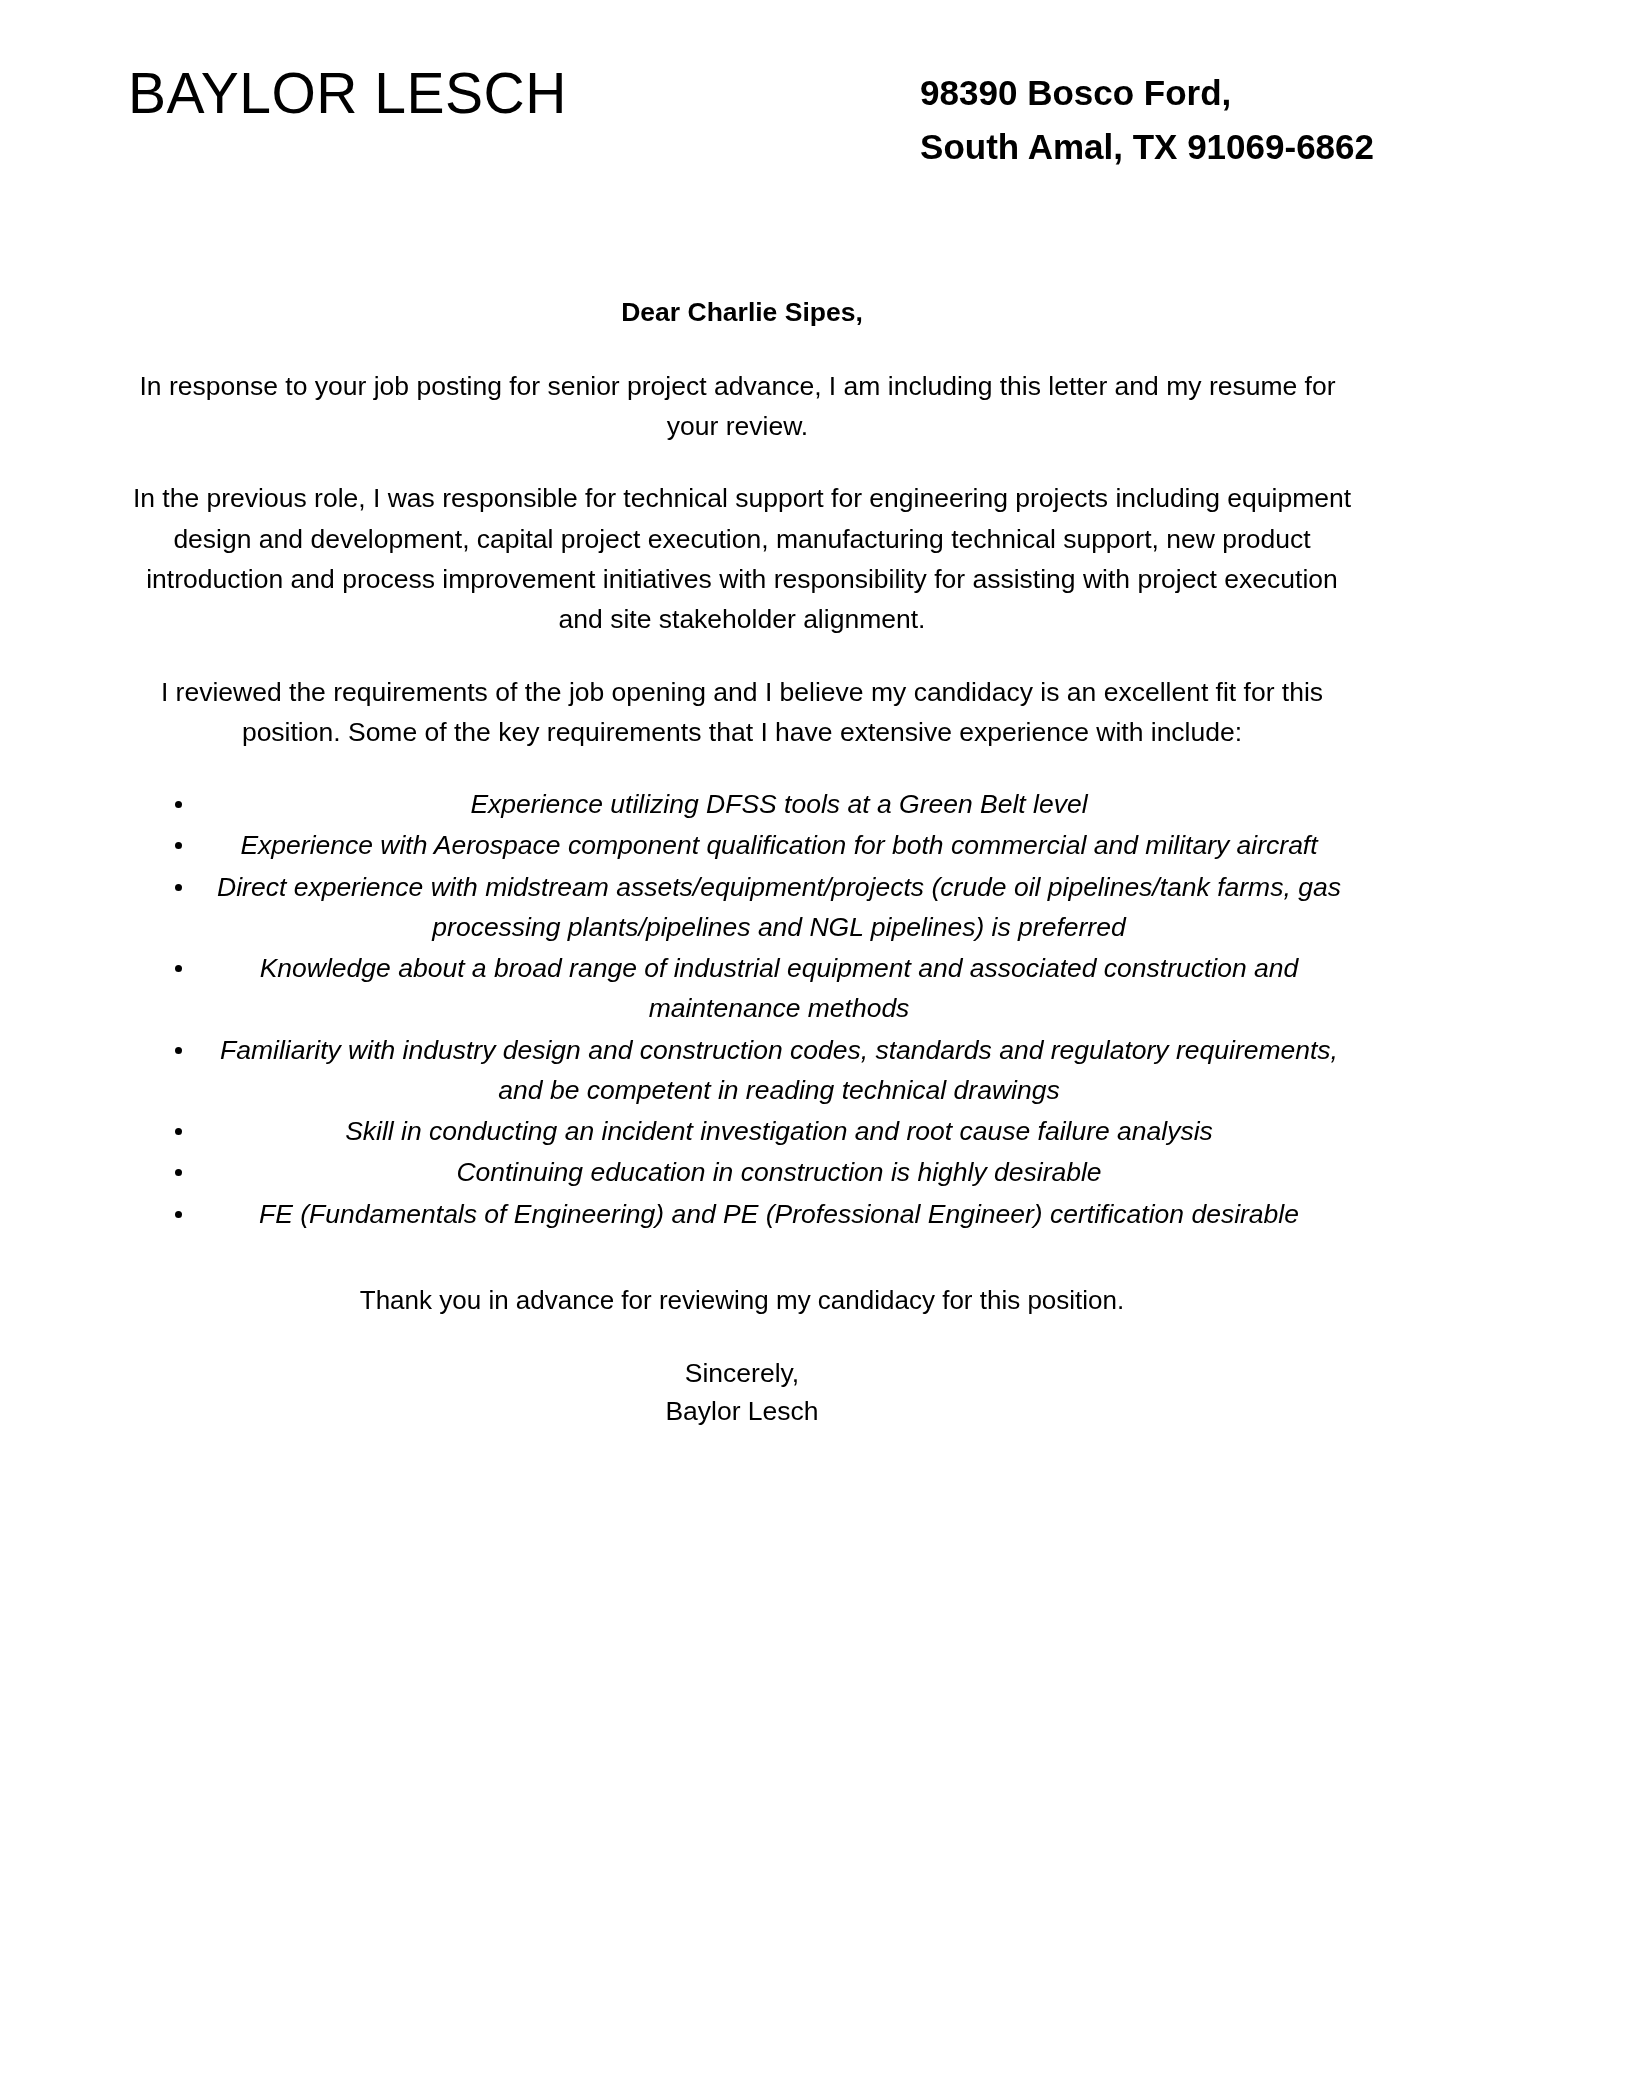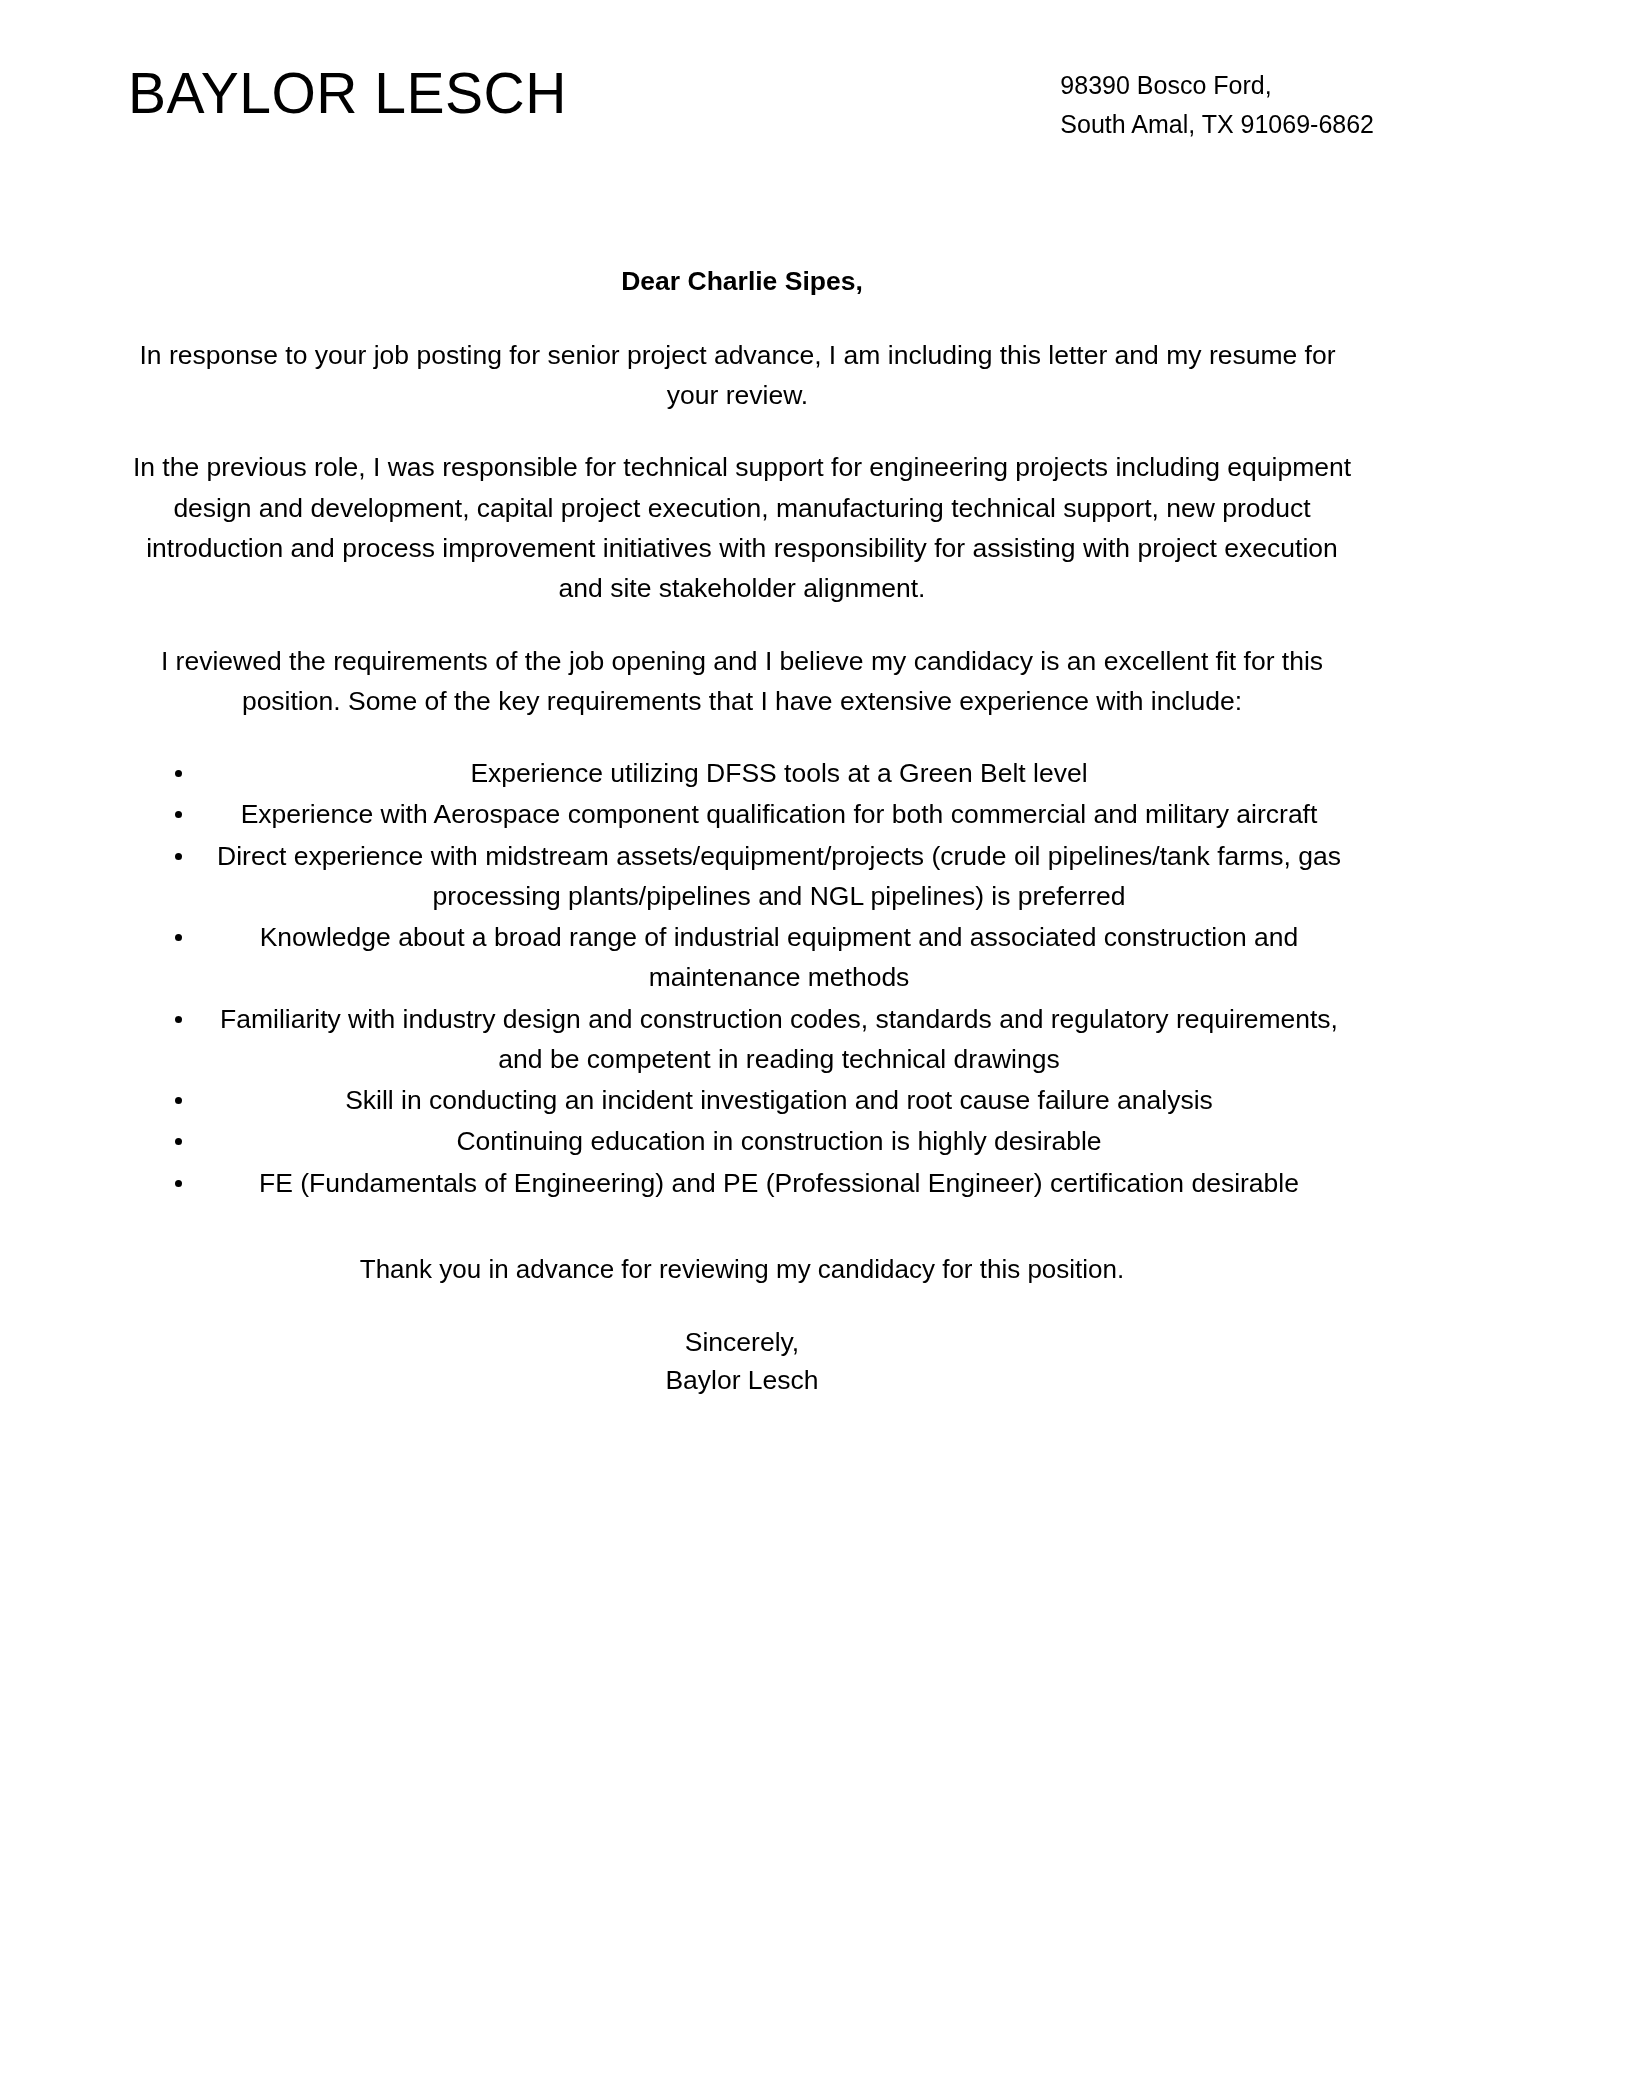--- a/index.html
+++ b/index.html
@@ -32,23 +32,23 @@
     font-size: 57px;
     font-weight: 400;
     letter-spacing: 0.5px;
     line-height: 1.1;
     white-space: nowrap;
     margin: 0;
     padding-top: 6px;
   }
   .address-block {
     text-align: left;
-    font-size: 25px;
+    font-size: 35px;
     line-height: 1.55;
-    font-weight: 400;
+    font-weight: 700;
     padding-top: 10px;
     padding-right: 2px;
     margin-left: 40px;
   }
   .address-line { display: block; white-space: nowrap; }
 
   
   .letter-body {
     padding: 0 130px 0 130px;
     box-sizing: border-box;
@@ -77,20 +77,21 @@
     margin: 0 0 0 0;
     padding: 0;
     max-width: 1300px;
   }
   .req-item {
     position: relative;
     font-size: 26.5px;
     line-height: 1.52;
     padding-left: 74px;
     margin: 0 0 1px 0;
+    font-style: italic;
   }
   .req-item::before {
     content: "";
     position: absolute;
     left: 45px;
     top: 17px;
     width: 7px;
     height: 7px;
     border-radius: 50%;
     background: #000000;

